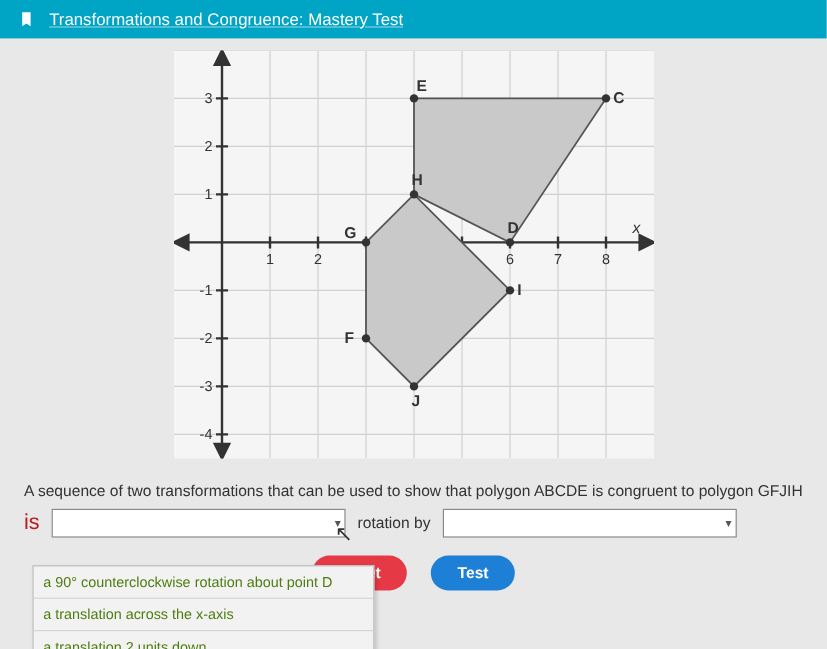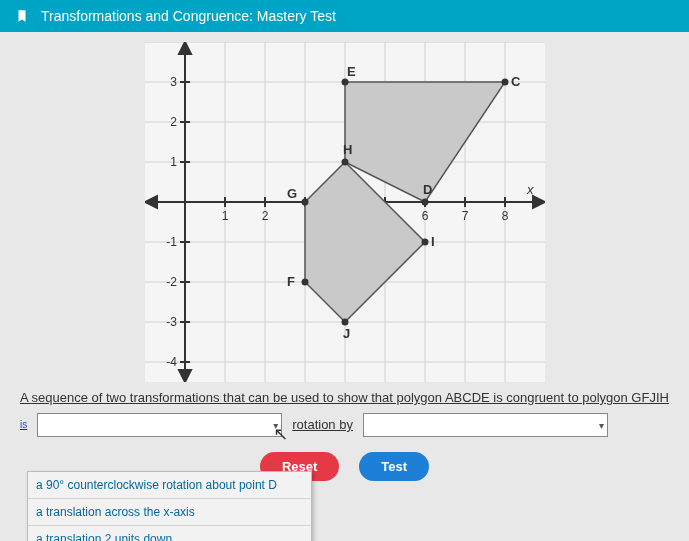--- a/index.html
+++ b/index.html
@@ -19,52 +19,52 @@
       gap: 12px;
       font-size: 14px;
     }
     .bookmark-icon {
       width: 14px;
       height: 14px;
       display: inline-block;
     }
     .bookmark-icon svg { display: block; }
     .title-text {
+      text-decoration: underline;
       text-decoration-color: rgba(255,255,255,0.5);
     }
     .content {
       padding: 10px 20px 0 20px;
       position: relative;
     }
     .graph-container {
       display: flex;
       justify-content: center;
     }
     .graph {
       position: relative;
       width: 400px;
       height: 340px;
       background: #f5f5f5;
     }
     .question-row {
-      margin-top: 6px;
+      margin-top: 17px;
       font-size: 13px;
       color: #333;
-      text-decoration: underline;
     }
     .question-text {
       line-height: 1.6;
     }
     .controls-row {
       display: flex;
       align-items: center;
       gap: 10px;
       margin-top: 4px;
     }
-    .is-label { font-size: 10px; color: #1d4ed8; }
+    .is-label { font-size: 18px; color: #b91c1c; }
     .select-wrap {
       position: relative;
       width: 245px;
     }
     .select-field {
       width: 100%;
       height: 24px;
       border: 1px solid #888;
       background: #fff;
       font-size: 12px;
@@ -96,21 +96,21 @@
       top: 471px;
       width: 285px;
       background: #f2f2f2;
       border: 1px solid #bbb;
       box-shadow: 2px 2px 4px rgba(0,0,0,0.2);
       z-index: 5;
     }
     .dropdown-item {
       padding: 6px 8px;
       font-size: 12px;
-      color: #0369a1;
+      color: #4d7c0f;
       border-bottom: 1px solid #d5d5d5;
       cursor: pointer;
     }
     .dropdown-item:last-child { border-bottom: none; }
     .buttons-row {
       display: flex;
       justify-content: center;
       gap: 20px;
       margin-top: 15px;
     }

